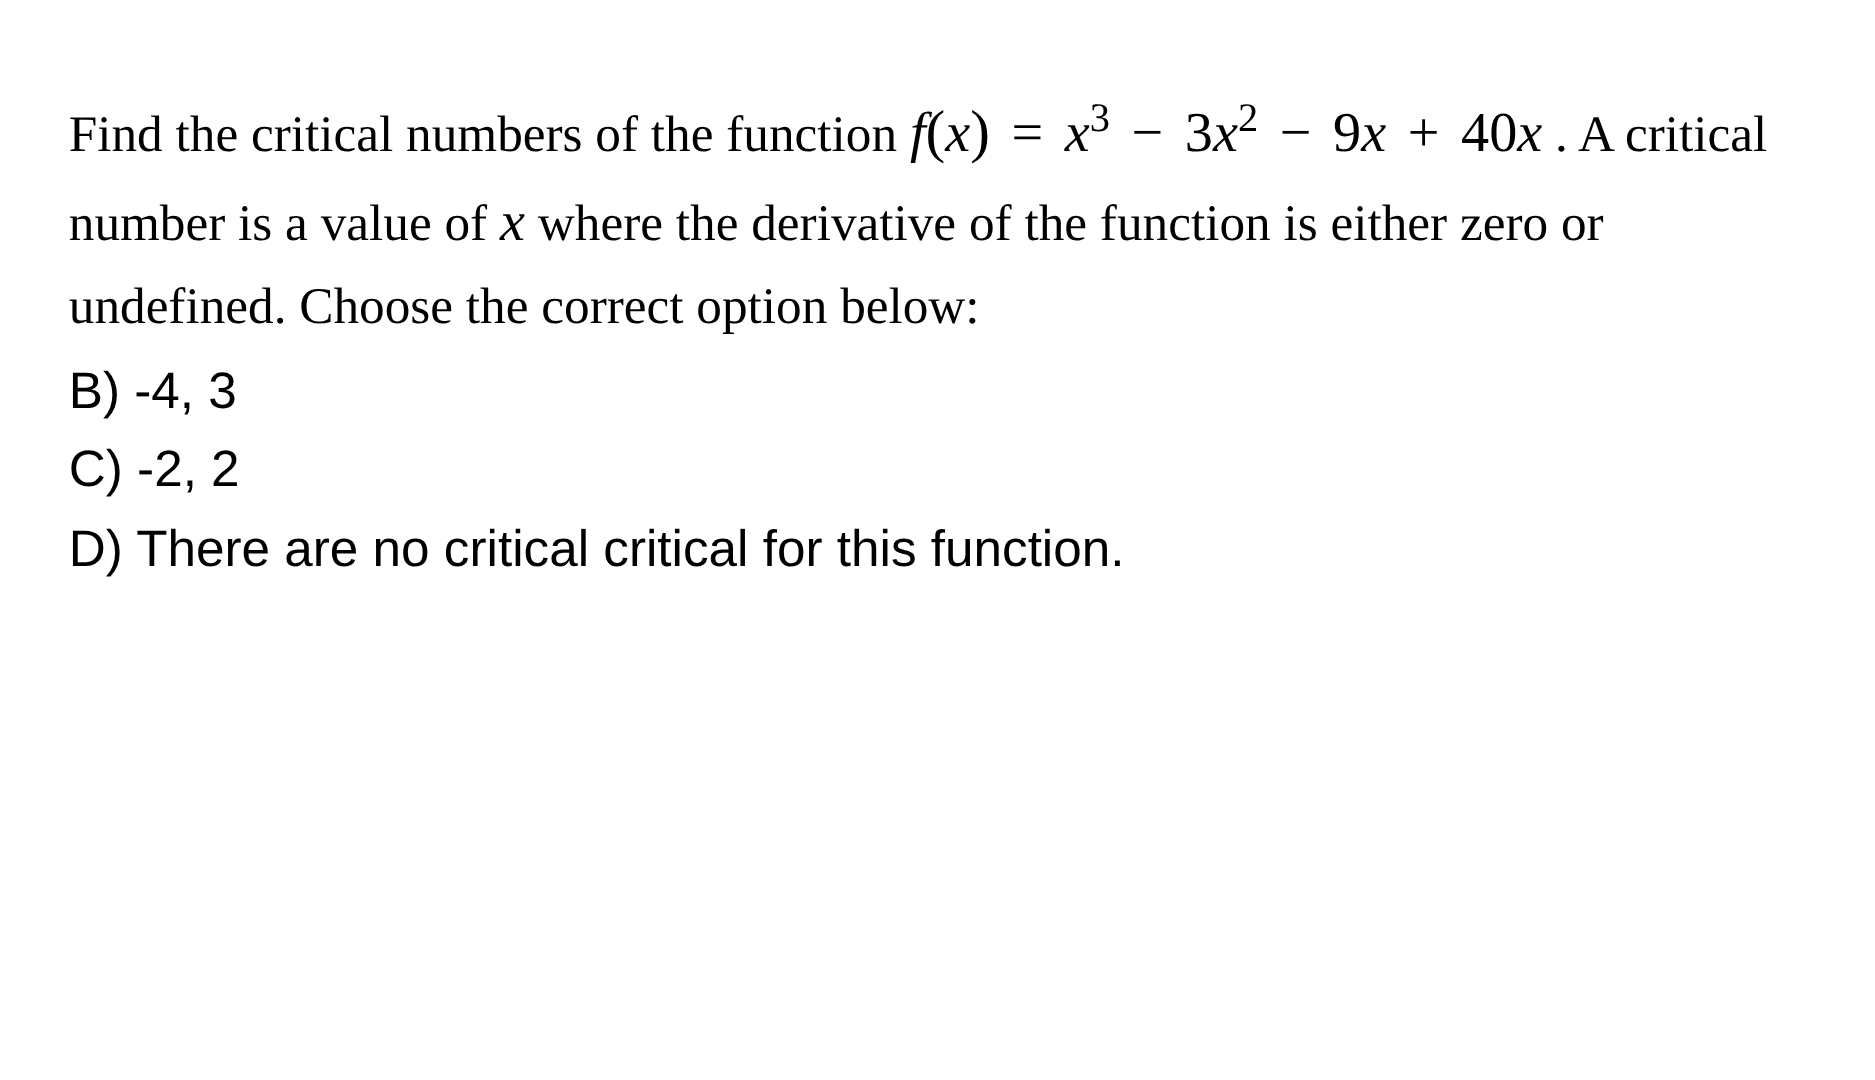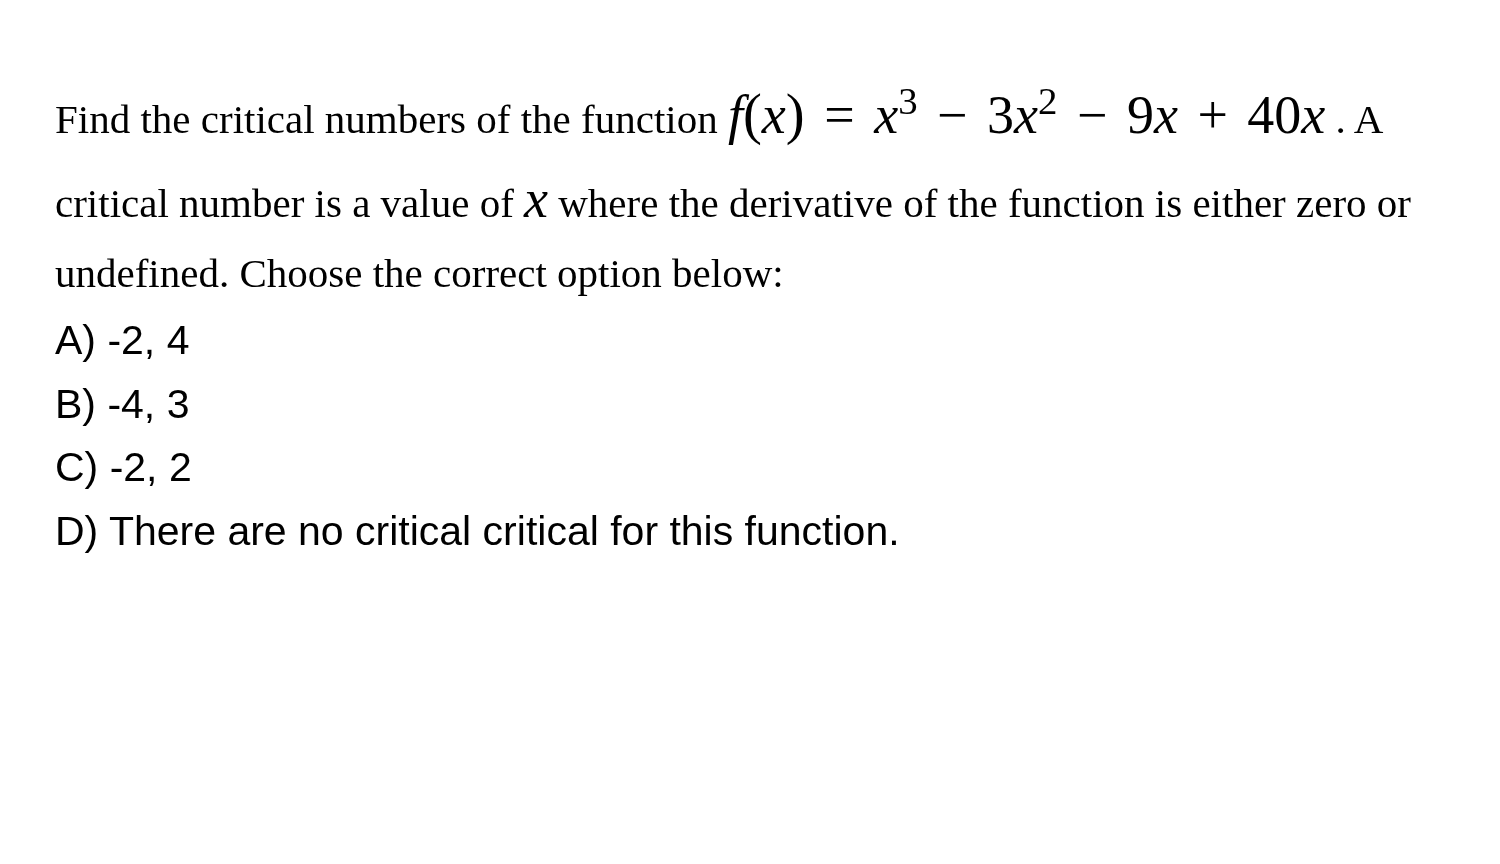--- a/index.html
+++ b/index.html
@@ -20,21 +20,21 @@
   .content {
     max-width: 1400px;
   }
   .text-line {
     display: inline;
     font-family: Liberation Serif, serif;
   }
   .math {
     font-family: "Times New Roman", Times, serif;
     font-style: italic;
-    font-size: 54px;
+    font-size: 45px;
   }
   .math sup {
     font-size: 0.72em;
     vertical-align: super;
     font-style: normal;
   }
   .math .num {
     font-style: normal;
   }
   .math .op {
@@ -53,18 +53,17 @@
   }
 </style>
 </head>
 <body>
 
 <div class="content">
   <div>
     <span class="text-line">Find the critical numbers of the function </span><span class="math"><span>f</span><span class="paren">(</span><span>x</span><span class="paren">)</span><span class="op"> = </span></span><span class="math"><span>x</span><sup>3</sup><span class="op"> − </span><span class="num">3</span><span>x</span><sup>2</sup><span class="op"> − </span><span class="num">9</span><span>x</span><span class="op"> + </span><span class="num">40</span><span>x</span></span><span class="text-line"> . A critical number is a value of </span><span class="math">x</span><span class="text-line"> where the derivative of the function is either zero or undefined. Choose the correct option below:</span>
   </div>
   <div class="options">
-    <div class="option">A) -2, 4</div>
     <div class="option">B) -4, 3</div>
     <div class="option">C) -2, 2</div>
     <div class="option">D) There are no critical critical for this function.</div>
   </div>
 </div>
 
 </body></html>

